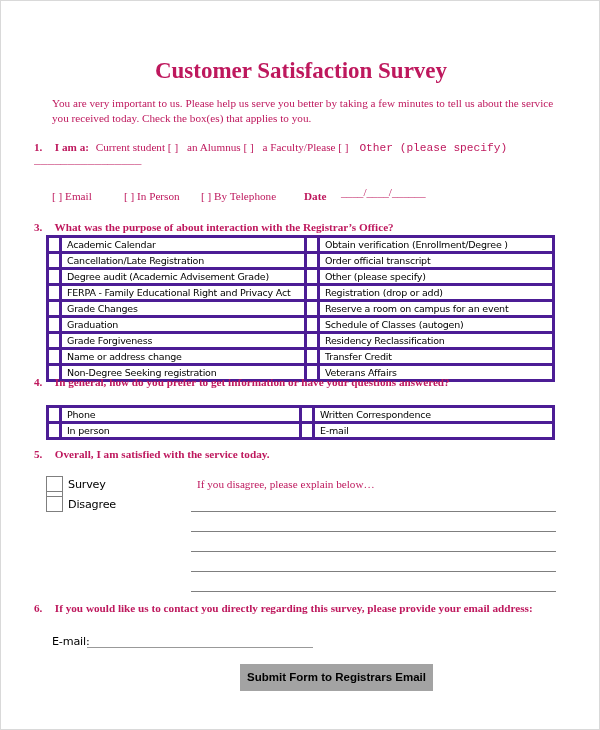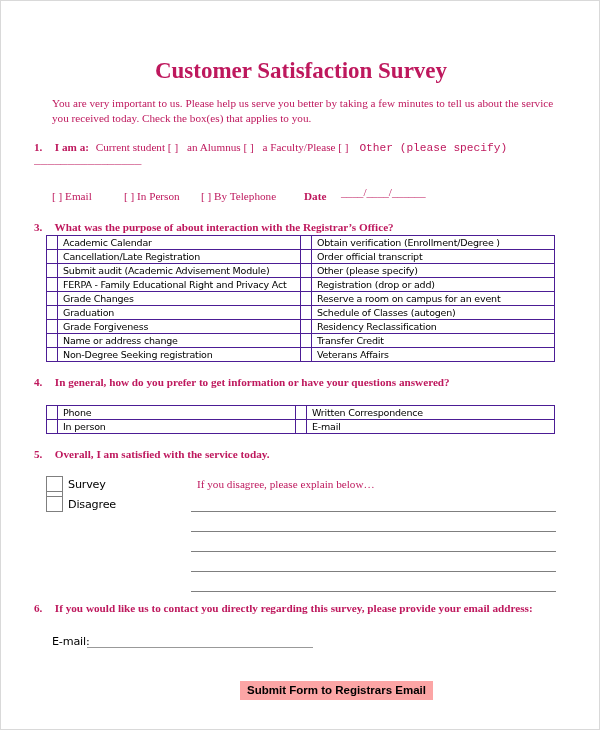--- a/index.html
+++ b/index.html
@@ -7,25 +7,25 @@
   .page { position:absolute; left:0; top:0; width:598px; height:728px; border:1px solid #d9d9d9; background:#fff; }
   .serif { font-family:"Liberation Serif", serif; color:#be185d; }
   .cal { font-family:"DejaVu Sans", sans-serif; font-size:9.5px; letter-spacing:-0.2px; color:#000; }
   .title { position:absolute; top:57px; left:0; width:600px; text-align:center; font-size:23px; font-weight:bold; }
   .intro { position:absolute; top:95px; left:51px; width:510px; font-size:11.2px; line-height:15px; }
   .q { position:absolute; left:33px; font-size:11.2px; font-weight:bold; }
   .q .num { display:inline-block; width:18px; }
   .plain { font-weight:normal; }
   .abs { position:absolute; font-size:11.2px; }
   table.grid { border-collapse:collapse; position:absolute; }
-  table.grid td { border:1px solid #4c1d95; padding:0 0 0 5px; height:13px; line-height:13px; }
+  table.grid td { border:3px solid #4c1d95; padding:0 0 0 5px; height:13px; line-height:13px; }
   table.grid td.box { width:10px; padding:0; }
   .q5box { position:absolute; left:45px; width:15px; height:19px; border:1px solid #7f7f7f; }
   .line { position:absolute; left:190px; width:365px; border-top:1px solid #7f7f7f; }
-  .submit { position:absolute; left:239px; top:680px; width:193px; height:19px; background:#fca5a5; border:none; font-family:"Liberation Sans", sans-serif; font-weight:bold; font-size:11.5px; color:#000; padding:0; text-align:center; line-height:19px; }
+  .submit { position:absolute; left:239px; top:663px; width:193px; height:27px; background:#a3a3a3; border:none; font-family:"Liberation Sans", sans-serif; font-weight:bold; font-size:11.5px; color:#000; padding:0; text-align:center; line-height:19px; }
 </style>
 </head>
 <body>
 
 <div class="page">
   <div class="title serif">Customer Satisfaction Survey</div>
   <div class="intro serif">You are very important to us.  Please help us serve you better by taking a few minutes to tell us about the service you received today.  Check the box(es) that applies to you.</div>
 
   <div class="q serif" style="top:140px;">
     <span class="num">1.</span>
@@ -55,21 +55,21 @@
           <td>Obtain  verification (Enrollment/Degree )</td>
         </tr>
     <tr>
           <td class="box"></td>
           <td>Cancellation/Late Registration</td>
           <td class="box"></td>
           <td>Order official transcript</td>
         </tr>
     <tr>
           <td class="box"></td>
-          <td>Submit audit (Academic Advisement Module)</td>
+          <td>Degree audit (Academic Advisement Grade)</td>
           <td class="box"></td>
           <td>Other (please specify)</td>
         </tr>
     <tr>
           <td class="box"></td>
           <td>FERPA - Family Educational Right and Privacy Act</td>
           <td class="box"></td>
           <td>Registration  (drop or add)</td>
         </tr>
     <tr>

